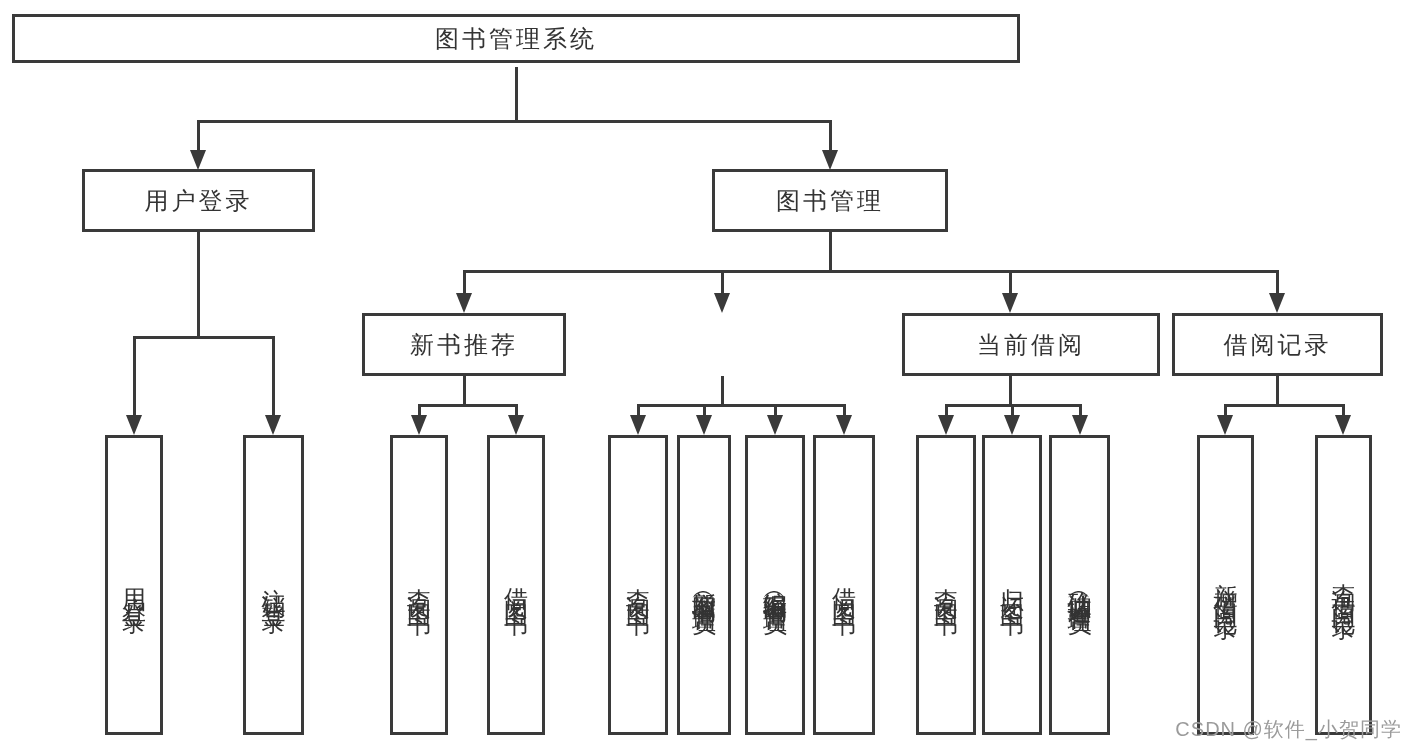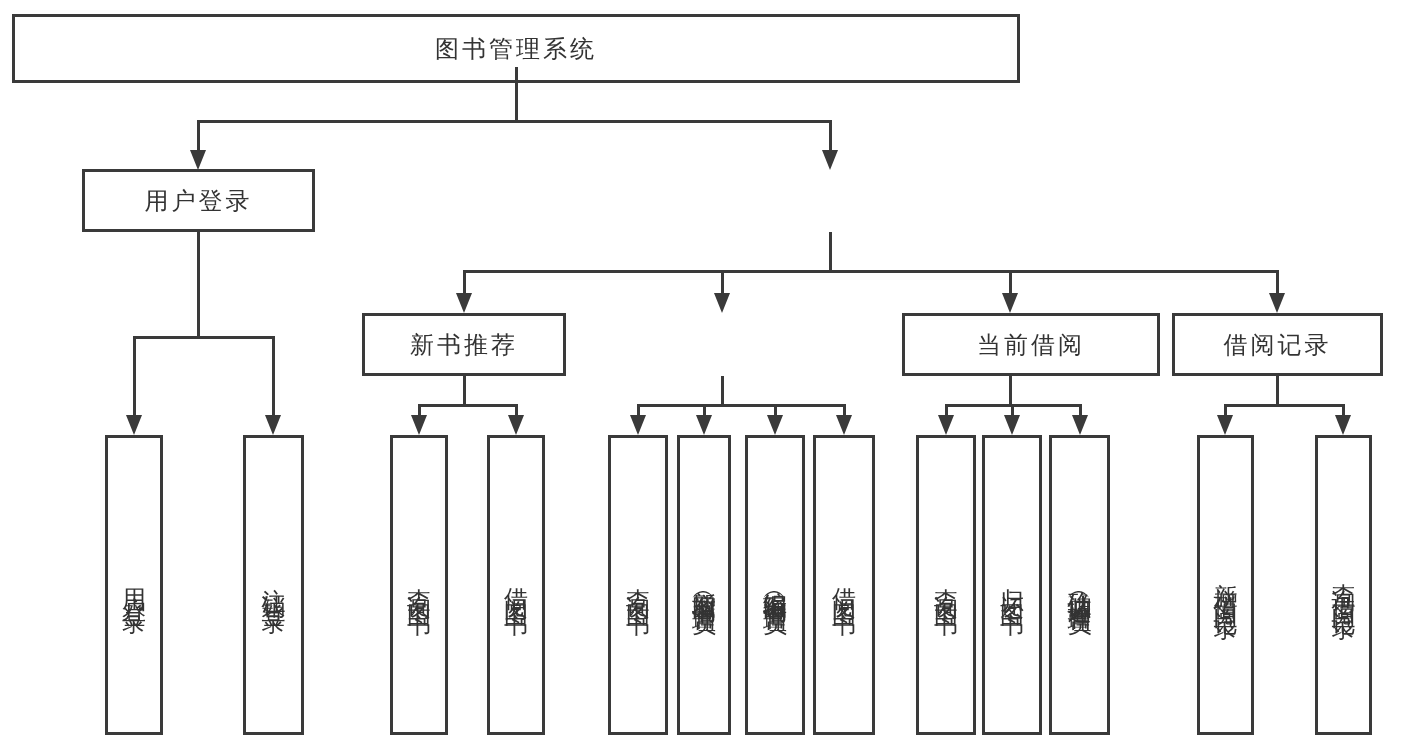--- a/index.html
+++ b/index.html
@@ -31,28 +31,31 @@
   #watermark{
     position:absolute;right:3px;top:716px;z-index:5;
     font-size:20px;color:#9b9b9b;letter-spacing:1px;white-space:nowrap;
   }
 </style>
 </head>
 <body>
 
 <div id="stage">
 
-  <div class="node node-h" style="left:12px;top:14px;width:1008px;height:69px">
+  <div class="node node-h" style="left:12px;top:14px;width:1008px;height:49px">
     <span>图书管理系统</span>
   </div>
 
   <div class="node node-h" style="left:82px;top:169px;width:233px;height:63px">
     <span>用户登录</span>
   </div>
 
+  <div class="node node-h" style="left:712px;top:169px;width:236px;height:63px">
+    <span>图书管理</span>
+  </div>
 
   <div class="node node-h" style="left:362px;top:313px;width:204px;height:63px">
     <span>新书推荐</span>
   </div>
 
 
   <div class="node node-h" style="left:902px;top:313px;width:258px;height:63px">
     <span>当前借阅</span>
   </div>
 
@@ -156,14 +159,15 @@
   <div class="vline" style="left:1079px;top:404px;height:13px"></div>
   <div class="arrow" style="left:1072px;top:415px"></div>
 
   <div class="vline" style="left:1276px;top:376px;height:31px"></div>
   <div class="hline" style="left:1224px;top:404px;width:121px"></div>
   <div class="vline" style="left:1224px;top:404px;height:13px"></div>
   <div class="arrow" style="left:1217px;top:415px"></div>
   <div class="vline" style="left:1342px;top:404px;height:13px"></div>
   <div class="arrow" style="left:1335px;top:415px"></div>
 
+  <div id="watermark">CSDN @软件_小贺同学</div>
 
 </div>
 
 </body></html>

